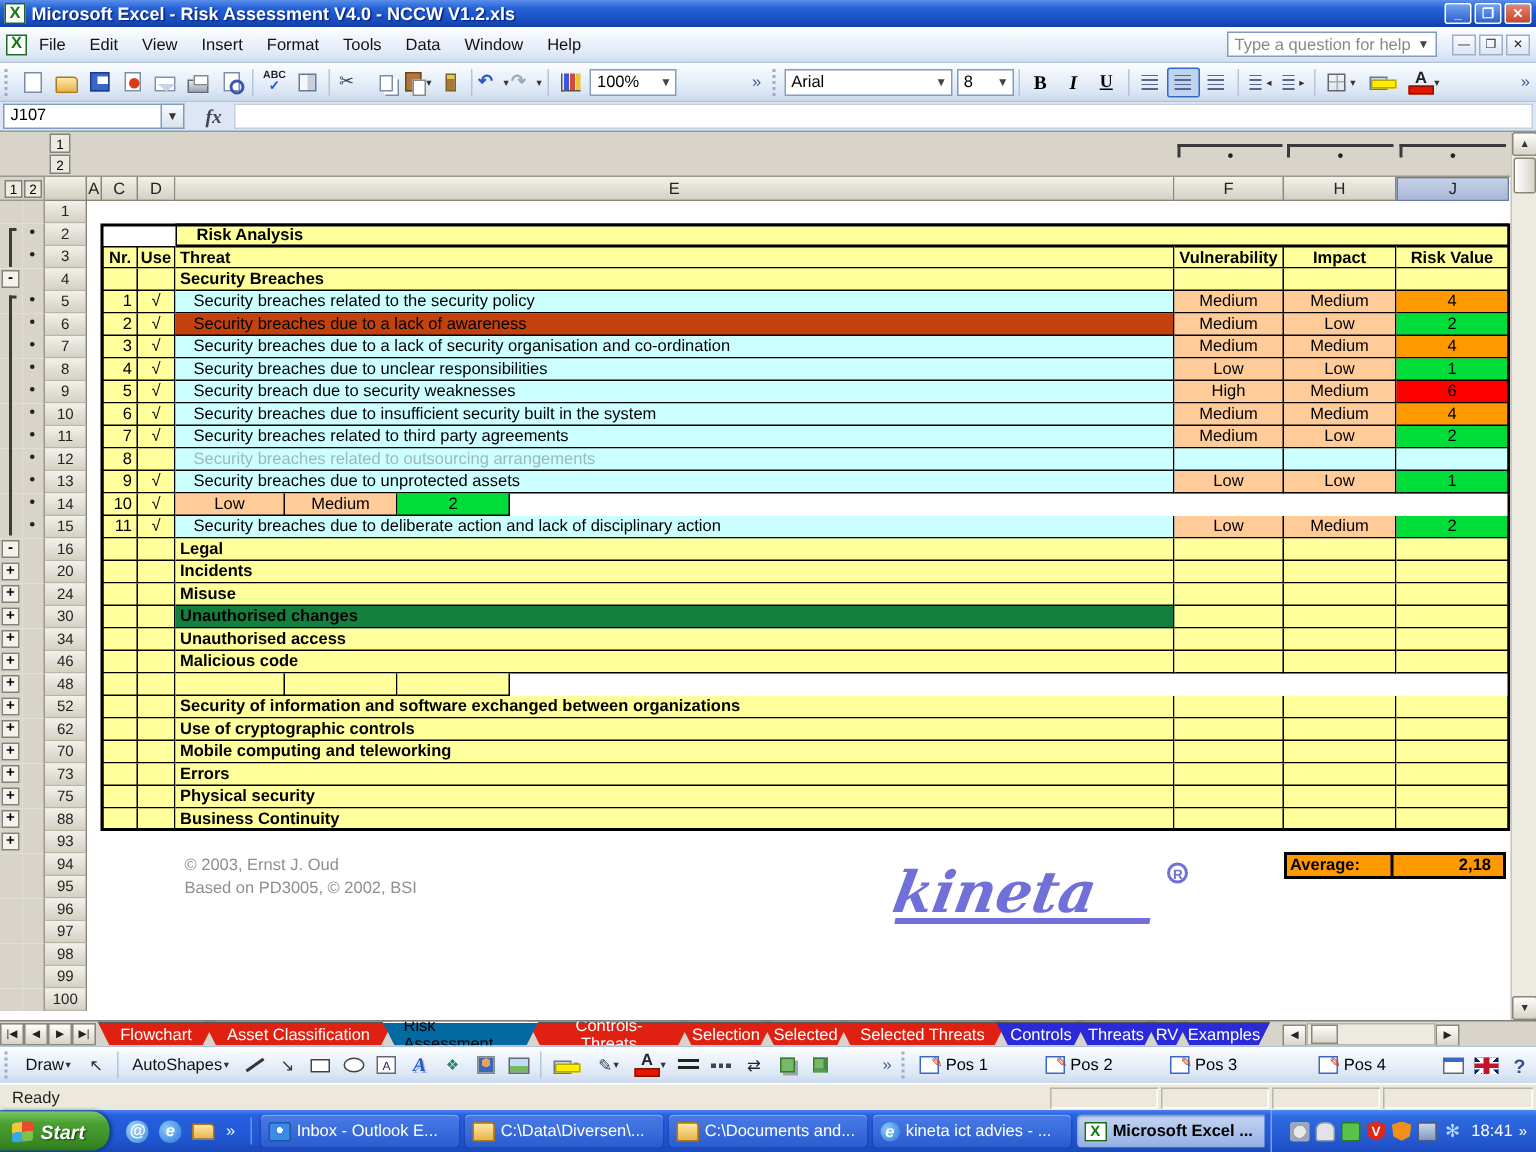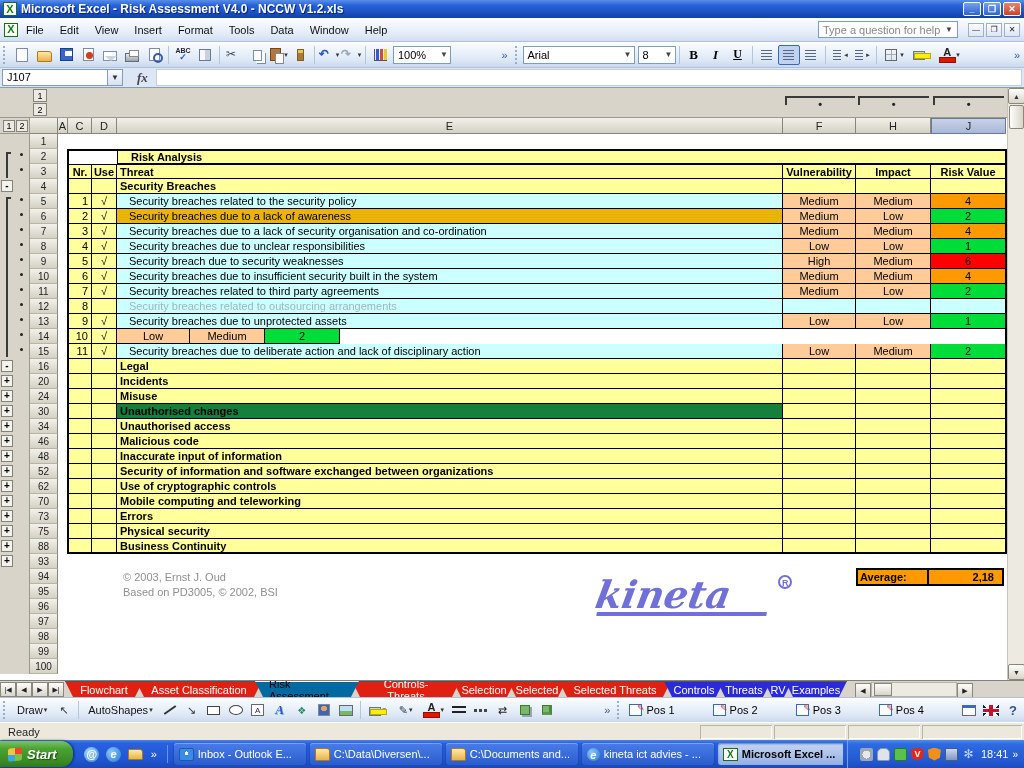--- a/index.html
+++ b/index.html
@@ -478,21 +478,21 @@
         </div>
         <div class="r">
           <div class="g1"></div>
           <div class="g2">
             <span class="gdot"></span>
           </div>
           <div class="rh">6</div>
           <div class="c " style="width: 10px;"></div>
           <div class="c tc bl num" style="width: 24px; background: rgb(255, 255, 156);">2</div>
           <div class="c tc ctr" style="width: 25px; background: rgb(255, 255, 156);">√</div>
-          <div class="c tc ind" style="width: 666px; background: #eab308;">Security breaches due to a lack of awareness</div>
+          <div class="c tc ind" style="width: 666px; background: #c2410c;">Security breaches due to a lack of awareness</div>
           <div class="c tc ctr" style="width: 73px; background: rgb(255, 204, 153);">Medium</div>
           <div class="c tc ctr" style="width: 75px; background: rgb(255, 204, 153);">Low</div>
           <div class="c tc ctr" style="width: 75px; background: rgb(0, 221, 56);">2</div>
         </div>
         <div class="r">
           <div class="g1"></div>
           <div class="g2">
             <span class="gdot"></span>
           </div>
           <div class="rh">7</div>
@@ -701,21 +701,20 @@
         </div>
         <div class="r">
           <div class="g1">
             <span class="obtn">+</span>
           </div>
           <div class="g2"></div>
           <div class="rh">48</div>
           <div class="c " style="width: 10px;"></div>
           <div class="c tc bl" style="width: 24px; background: rgb(255, 255, 156);"></div>
           <div class="c tc" style="width: 25px; background: rgb(255, 255, 156);"></div>
-          <div class="c tc b" style="width: 666px; background: rgb(255, 255, 156); padding-left: 3px;">Inaccurate input of information</div>
           <div class="c tc" style="width: 73px; background: rgb(255, 255, 156);"></div>
           <div class="c tc" style="width: 75px; background: rgb(255, 255, 156);"></div>
           <div class="c tc" style="width: 75px; background: rgb(255, 255, 156);"></div>
         </div>
         <div class="r">
           <div class="g1">
             <span class="obtn">+</span>
           </div>
           <div class="g2"></div>
           <div class="rh">52</div>
@@ -966,21 +965,21 @@
         <span class="posbtn">
           <span class="pos-ic"></span>
           <span style="margin-right: 26px;">Pos 1</span>
         </span>
         <span class="posbtn">
           <span class="pos-ic"></span>
           <span style="margin-right: 26px;">Pos 2</span>
         </span>
         <span class="posbtn">
           <span class="pos-ic"></span>
-          <span style="margin-right: 26px;">Pos 3</span>
+          <span style="margin-right: 42px;">Pos 3</span>
         </span>
         <span class="posbtn">
           <span class="pos-ic"></span>
           <span style="margin-right: 26px;">Pos 4</span>
         </span>
       </span>
     <span class="tbtn">
         <span class="ic-note"></span>
       </span>
     <span class="tbtn">

